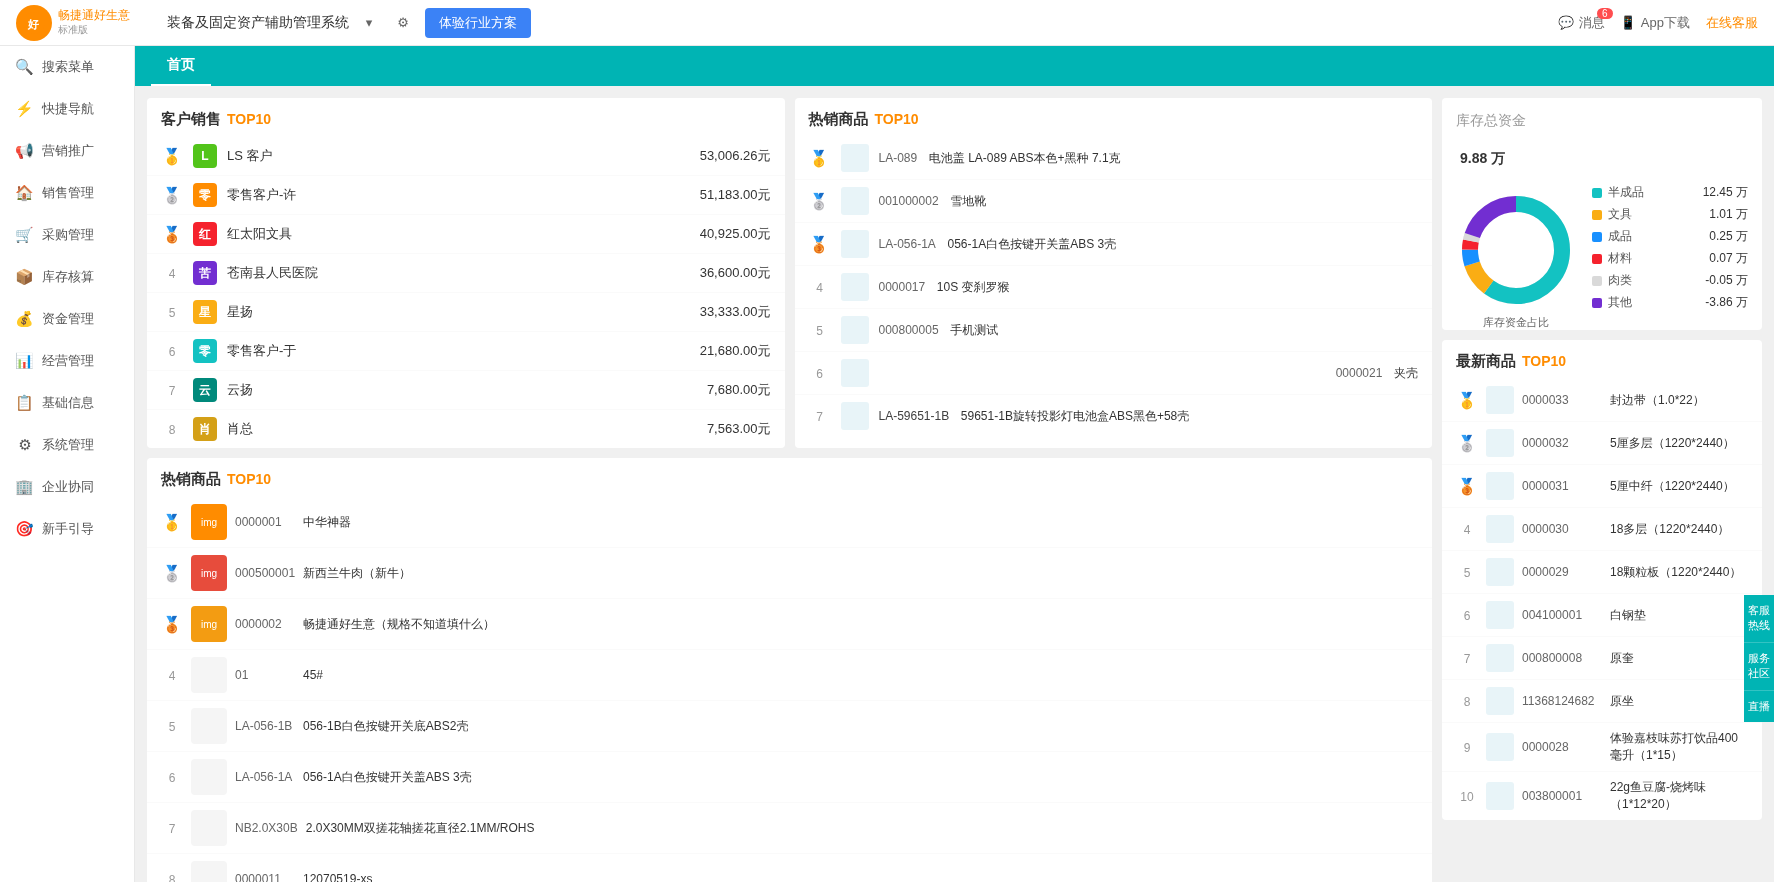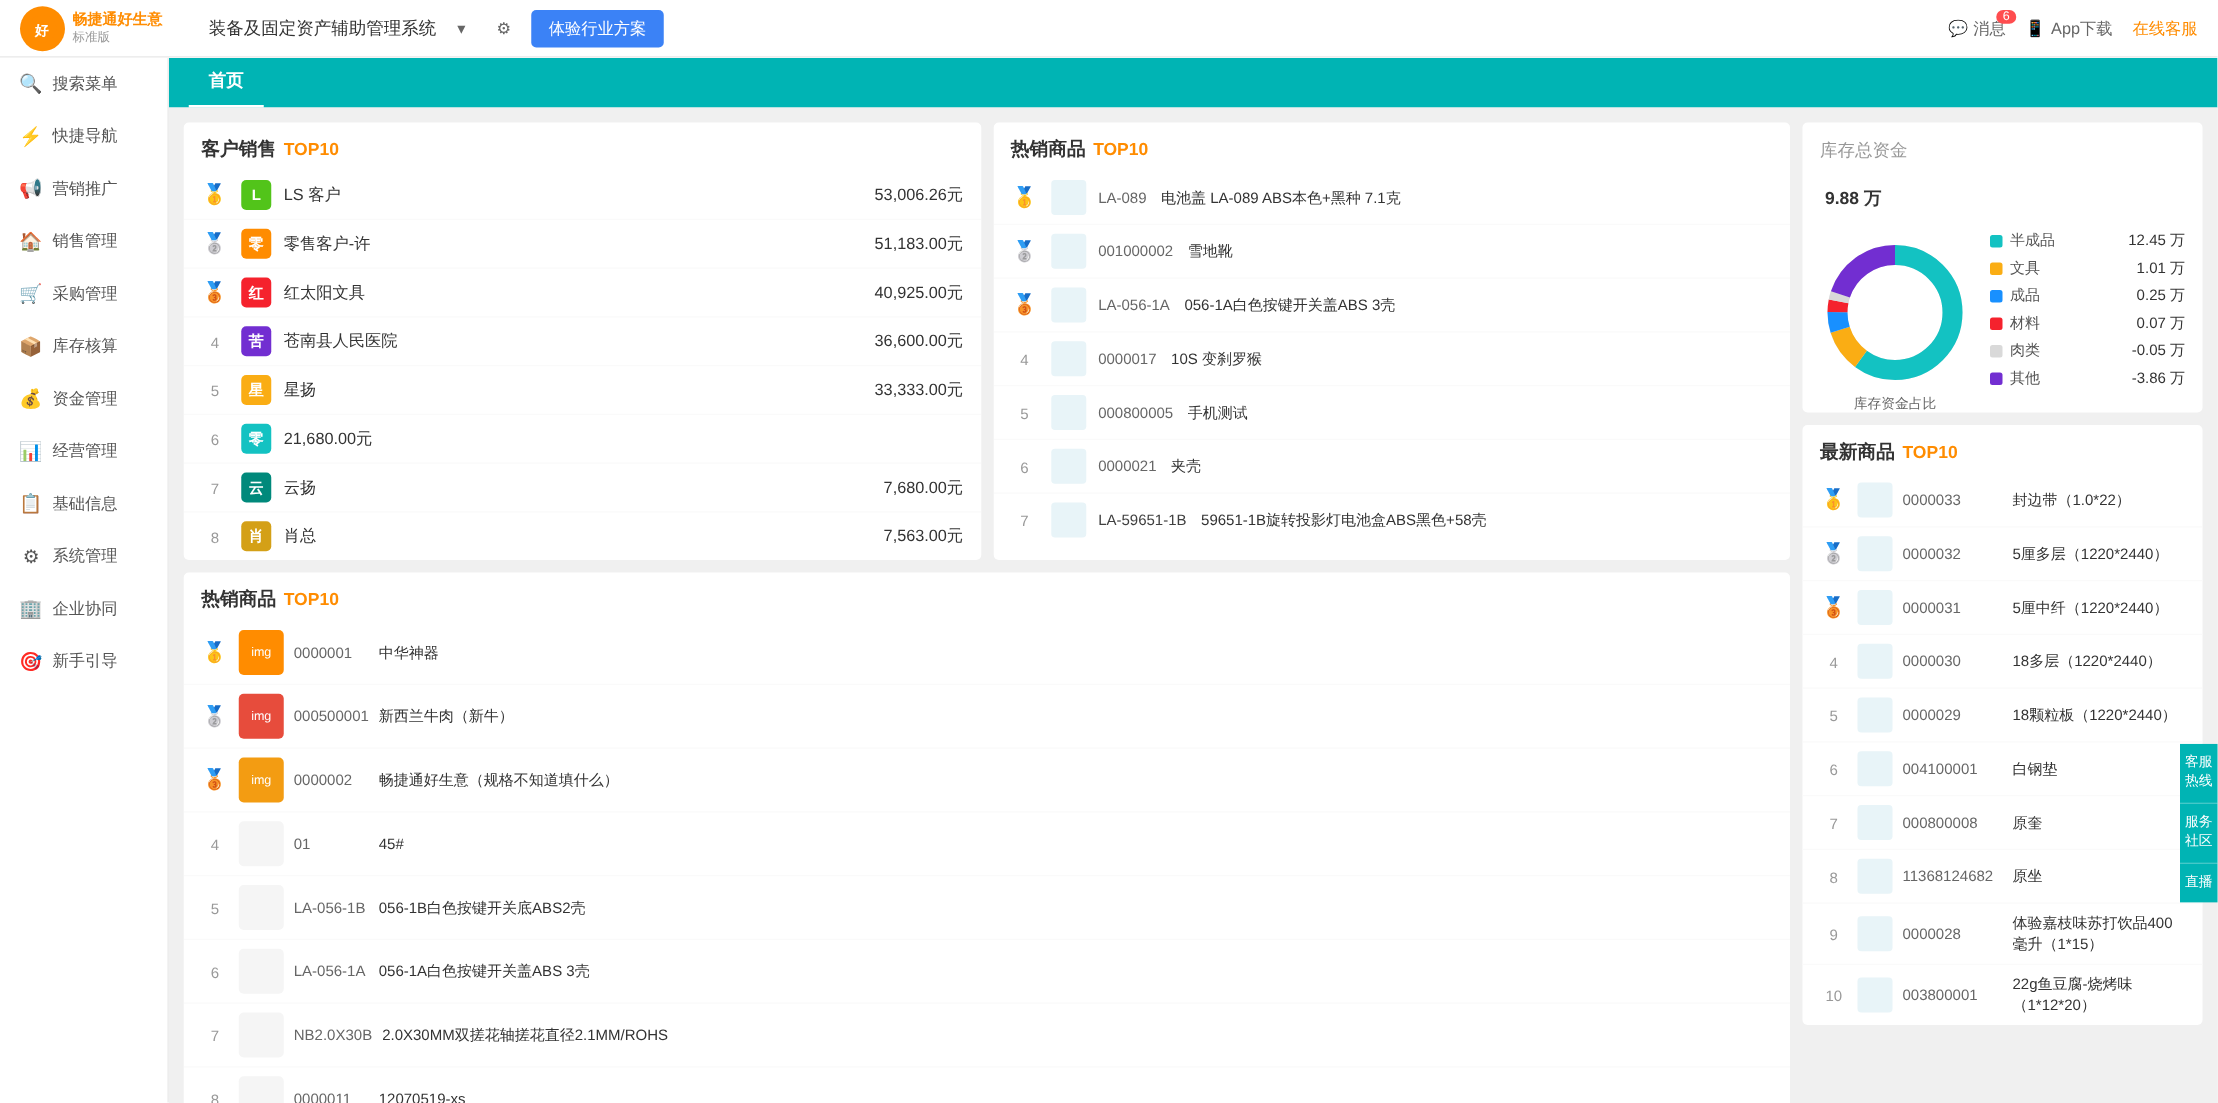--- a/index.html
+++ b/index.html
@@ -2,21 +2,21 @@
 <html><head>
   <meta charset="utf-8">
   <style>
     * { margin: 0; padding: 0; box-sizing: border-box; }
     body { font-family: 'Microsoft YaHei', Arial, sans-serif; font-size: 13px; background: #f5f5f5; color: #333; width: 1774px; min-height: 882px; overflow-x: hidden; }
 
     
     .header { display: flex; align-items: center; height: 46px; background: #fff; border-bottom: 1px solid #e8e8e8; padding: 0 16px; position: fixed; top: 0; left: 0; right: 0; z-index: 100; }
     .logo-area { width: 135px; display: flex; align-items: center; gap: 6px; }
     .logo-icon { width: 36px; height: 36px; background: #ff8c00; border-radius: 50%; display: flex; align-items: center; justify-content: center; color: white; font-size: 12px; font-weight: bold; }
-    .logo-text { font-size: 12px; color: #ff8c00; line-height: 1.3; font-weight: bold; }
+    .logo-text { font-size: 12px; color: #ff8c00; line-height: 1.3; }
     .logo-badge { font-size: 10px; color: #999; }
     .header-middle { display: flex; align-items: center; gap: 8px; flex: 1; padding-left: 16px; }
     .system-name { font-size: 14px; color: #333; }
     .dropdown-btn { width: 24px; height: 24px; display: flex; align-items: center; justify-content: center; cursor: pointer; color: #666; }
     .gear-btn { width: 28px; height: 28px; display: flex; align-items: center; justify-content: center; cursor: pointer; color: #666; border-radius: 4px; }
     .try-btn { background: #3b82f6; color: white; border: none; padding: 6px 14px; border-radius: 4px; cursor: pointer; font-size: 13px; }
     .header-right { display: flex; align-items: center; gap: 16px; }
     .header-action { display: flex; align-items: center; gap: 4px; cursor: pointer; color: #666; font-size: 13px; position: relative; }
     .badge { background: #ff4d4f; color: white; border-radius: 10px; font-size: 10px; padding: 0 5px; position: absolute; top: -6px; right: -8px; }
     .online-service { color: #ff8c00; font-size: 13px; cursor: pointer; }
@@ -257,20 +257,21 @@
     </div>
                 <div class="rank-row">
       <div style="width:22px;text-align:center;"><span style="color:#999;font-size:12px;">5</span></div>
       <div class="rank-badge badge-yellow">星</div>
       <div class="rank-name">星扬</div>
       <div class="rank-amount">33,333.00元</div>
     </div>
                 <div class="rank-row">
       <div style="width:22px;text-align:center;"><span style="color:#999;font-size:12px;">6</span></div>
       <div class="rank-badge badge-cyan">零</div>
+      <div class="rank-name">零售客户-于</div>
       <div class="rank-amount">21,680.00元</div>
     </div>
                 <div class="rank-row">
       <div style="width:22px;text-align:center;"><span style="color:#999;font-size:12px;">7</span></div>
       <div class="rank-badge badge-teal">云</div>
       <div class="rank-name">云扬</div>
       <div class="rank-amount">7,680.00元</div>
     </div>
                 <div class="rank-row">
       <div style="width:22px;text-align:center;"><span style="color:#999;font-size:12px;">8</span></div>
@@ -325,21 +326,21 @@
       <div style="width:22px;text-align:center;"><span style="color:#999;font-size:12px;">5</span></div>
       <div class="np-img" style="background:#e8f4f8;"></div>
       <div style="flex:1;">
         <span style="font-size:12px;color:#666;margin-right:8px;">000800005</span>
         <span style="font-size:12px;color:#333;">手机测试</span>
       </div>
     </div>
                 <div class="rank-row">
       <div style="width:22px;text-align:center;"><span style="color:#999;font-size:12px;">6</span></div>
       <div class="np-img" style="background:#e8f4f8;"></div>
-      <div style="flex:1;">
+      <div style="flex:1;text-align:right;">
         <span style="font-size:12px;color:#666;margin-right:8px;">0000021</span>
         <span style="font-size:12px;color:#333;">夹壳</span>
       </div>
     </div>
                 <div class="rank-row">
       <div style="width:22px;text-align:center;"><span style="color:#999;font-size:12px;">7</span></div>
       <div class="np-img" style="background:#e8f4f8;"></div>
       <div style="flex:1;">
         <span style="font-size:12px;color:#404040;margin-right:8px;">LA-59651-1B</span>
         <span style="font-size:12px;color:#333;">59651-1B旋转投影灯电池盒ABS黑色+58壳</span>

